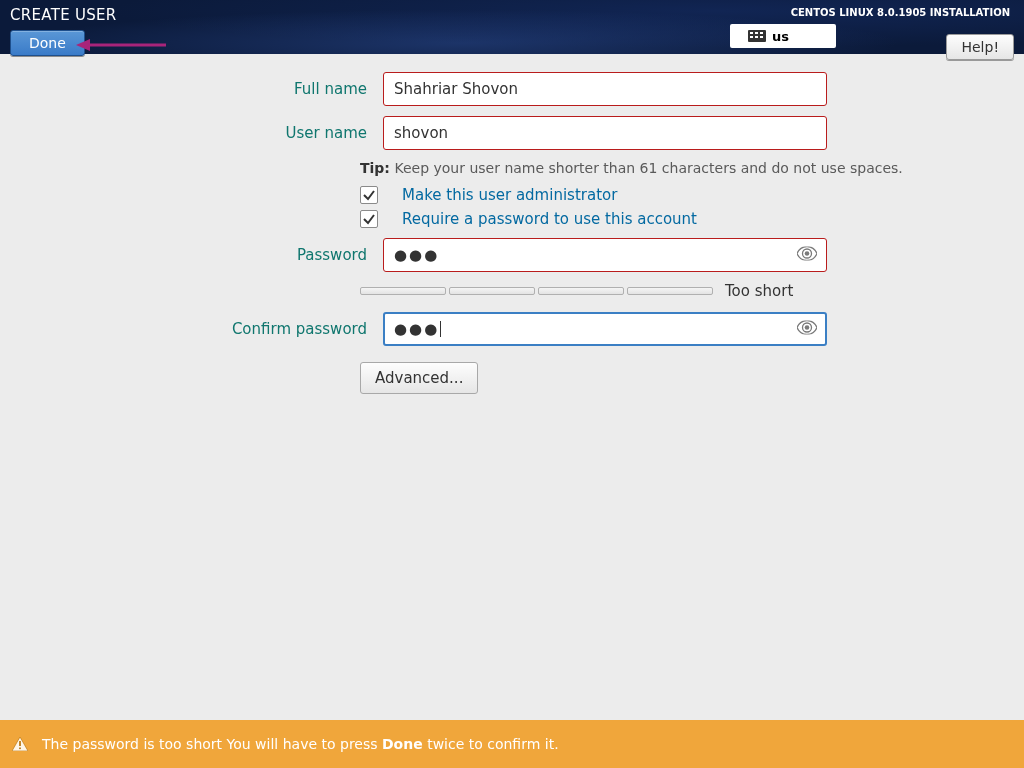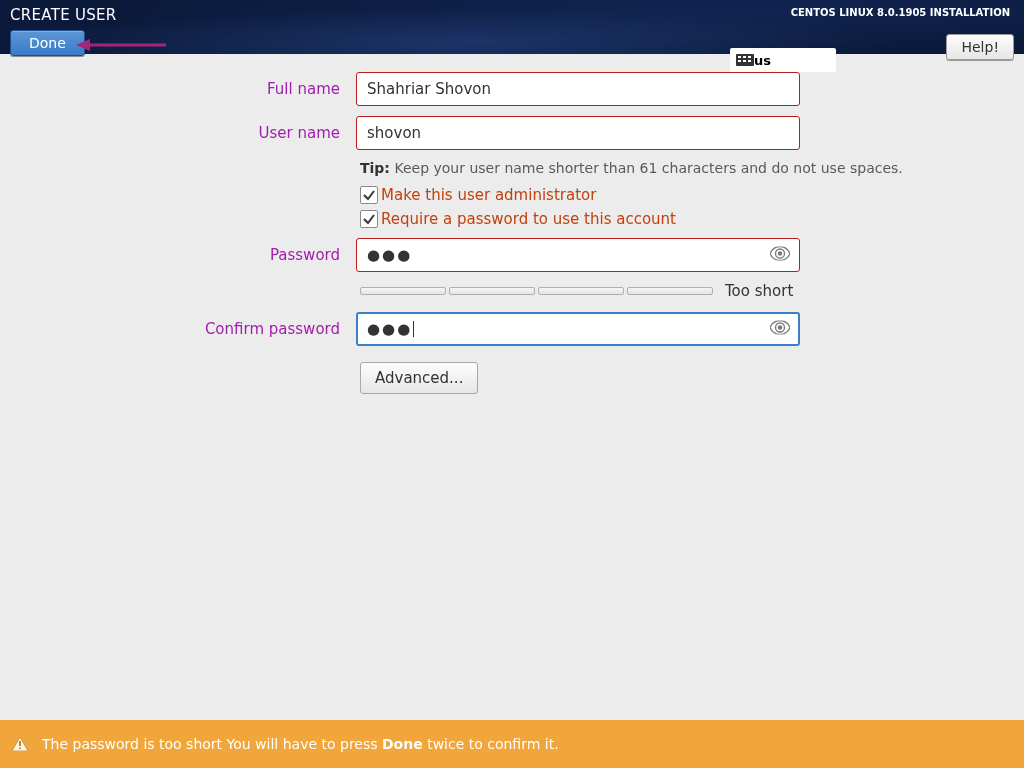--- a/index.html
+++ b/index.html
@@ -26,25 +26,25 @@
     box-shadow: 0 1px 0 rgba(0,0,0,0.4), inset 0 1px 0 rgba(255,255,255,0.25);
     cursor: pointer;
   }
   .arrow {
     position: absolute;
     left: 76px; top: 38px;
     width: 90px; height: 14px;
     pointer-events: none;
   }
   .keyboard-ind {
-    position: absolute; top: 48px; right: 188px;
+    position: absolute; top: 24px; right: 188px;
     width: 106px; height: 24px;
     background: #fff; border-radius: 2px;
-    display: flex; align-items: center; 
-    padding: 0 6px;
+    display: flex; align-items: center; gap: 6px;
+    padding: 0 18px;
     color: #000; font-size: 13px; font-weight: bold;
   }
   .kbd-icon { width: 18px; height: 12px; background:#333; border-radius:1px; position:relative; }
   .kbd-icon::after { content:""; position:absolute; inset:2px; background:
     linear-gradient(#fff,#fff) 0 0/3px 2px no-repeat,
     linear-gradient(#fff,#fff) 5px 0/3px 2px no-repeat,
     linear-gradient(#fff,#fff) 10px 0/3px 2px no-repeat,
     linear-gradient(#fff,#fff) 0 4px/3px 2px no-repeat,
     linear-gradient(#fff,#fff) 5px 4px/3px 2px no-repeat,
     linear-gradient(#fff,#fff) 10px 4px/3px 2px no-repeat,
@@ -55,31 +55,31 @@
     border: 1px solid #9a9a9a;
     color: #333; font-size: 14px;
     padding: 4px 14px; border-radius: 3px;
     box-shadow: 0 1px 0 rgba(0,0,0,0.35);
     cursor: pointer;
   }
   .form-area {
     padding-top: 18px;
   }
   .row { display:flex; align-items:center; margin-bottom: 10px; }
-  .row .lbl { width: 356px; text-align:right; padding-right:16px; color:#a21caf; font-size:15px; }
+  .row .lbl { width: 383px; text-align:right; padding-right:16px; color:#0f766e; font-size:15px; }
   .row .ctrl { width: 450px; }
   .txt-input {
     width: 444px; height: 34px;
     border: 1px solid #b91c1c; border-radius:3px;
     background:#fff; padding: 0 10px; font-size:15px; color:#333;
   }
   .txt-input.focused { border:2px solid #3b7fc4; padding: 0 9px; height:34px; }
   .tip { font-size: 14px; color:#5a5a5a; margin: 2px 0 10px 360px; }
   .tip b { color:#333; font-weight:bold; }
-  .check-row { display:flex; align-items:center; gap:3px; margin: 4px 0 6px 360px; font-size:15px; color:#c2410c; }
+  .check-row { display:flex; align-items:center; gap:24px; margin: 4px 0 6px 360px; font-size:15px; color:#0369a1; }
   .chk {
     width:18px; height:18px; border:1px solid #8a8a8a; border-radius:2px; background:#fff;
     display:flex; align-items:center; justify-content:center; cursor:pointer;
   }
   .chk svg { width:14px; height:14px; }
   .pwd-wrap { position:relative; width:444px; }
   .eye-icon { position:absolute; right:10px; top:50%; transform:translateY(-50%); color:#7a7a7a; cursor:pointer; }
   .strength-row { display:flex; align-items:center; gap:12px; margin: 4px 0 12px 360px; }
   .strength-bar { display:flex; gap:3px; }
   .strength-seg { width:86px; height:8px; border:1px solid #b0b0b0; border-radius:2px; background:linear-gradient(#f5f5f5,#e3e3e3); }

